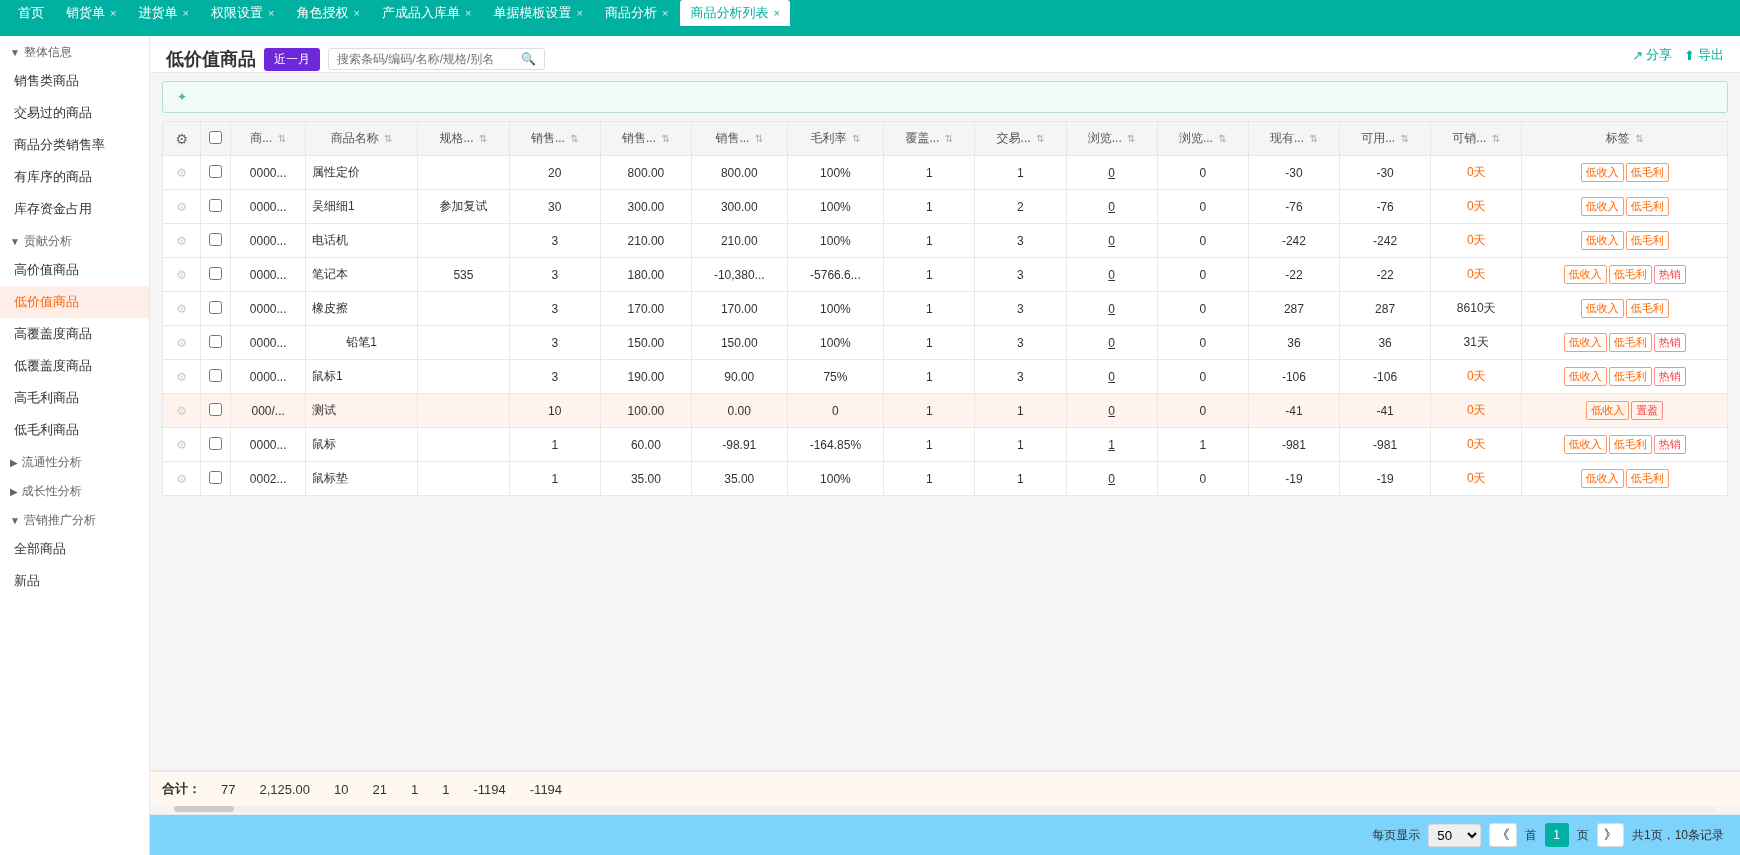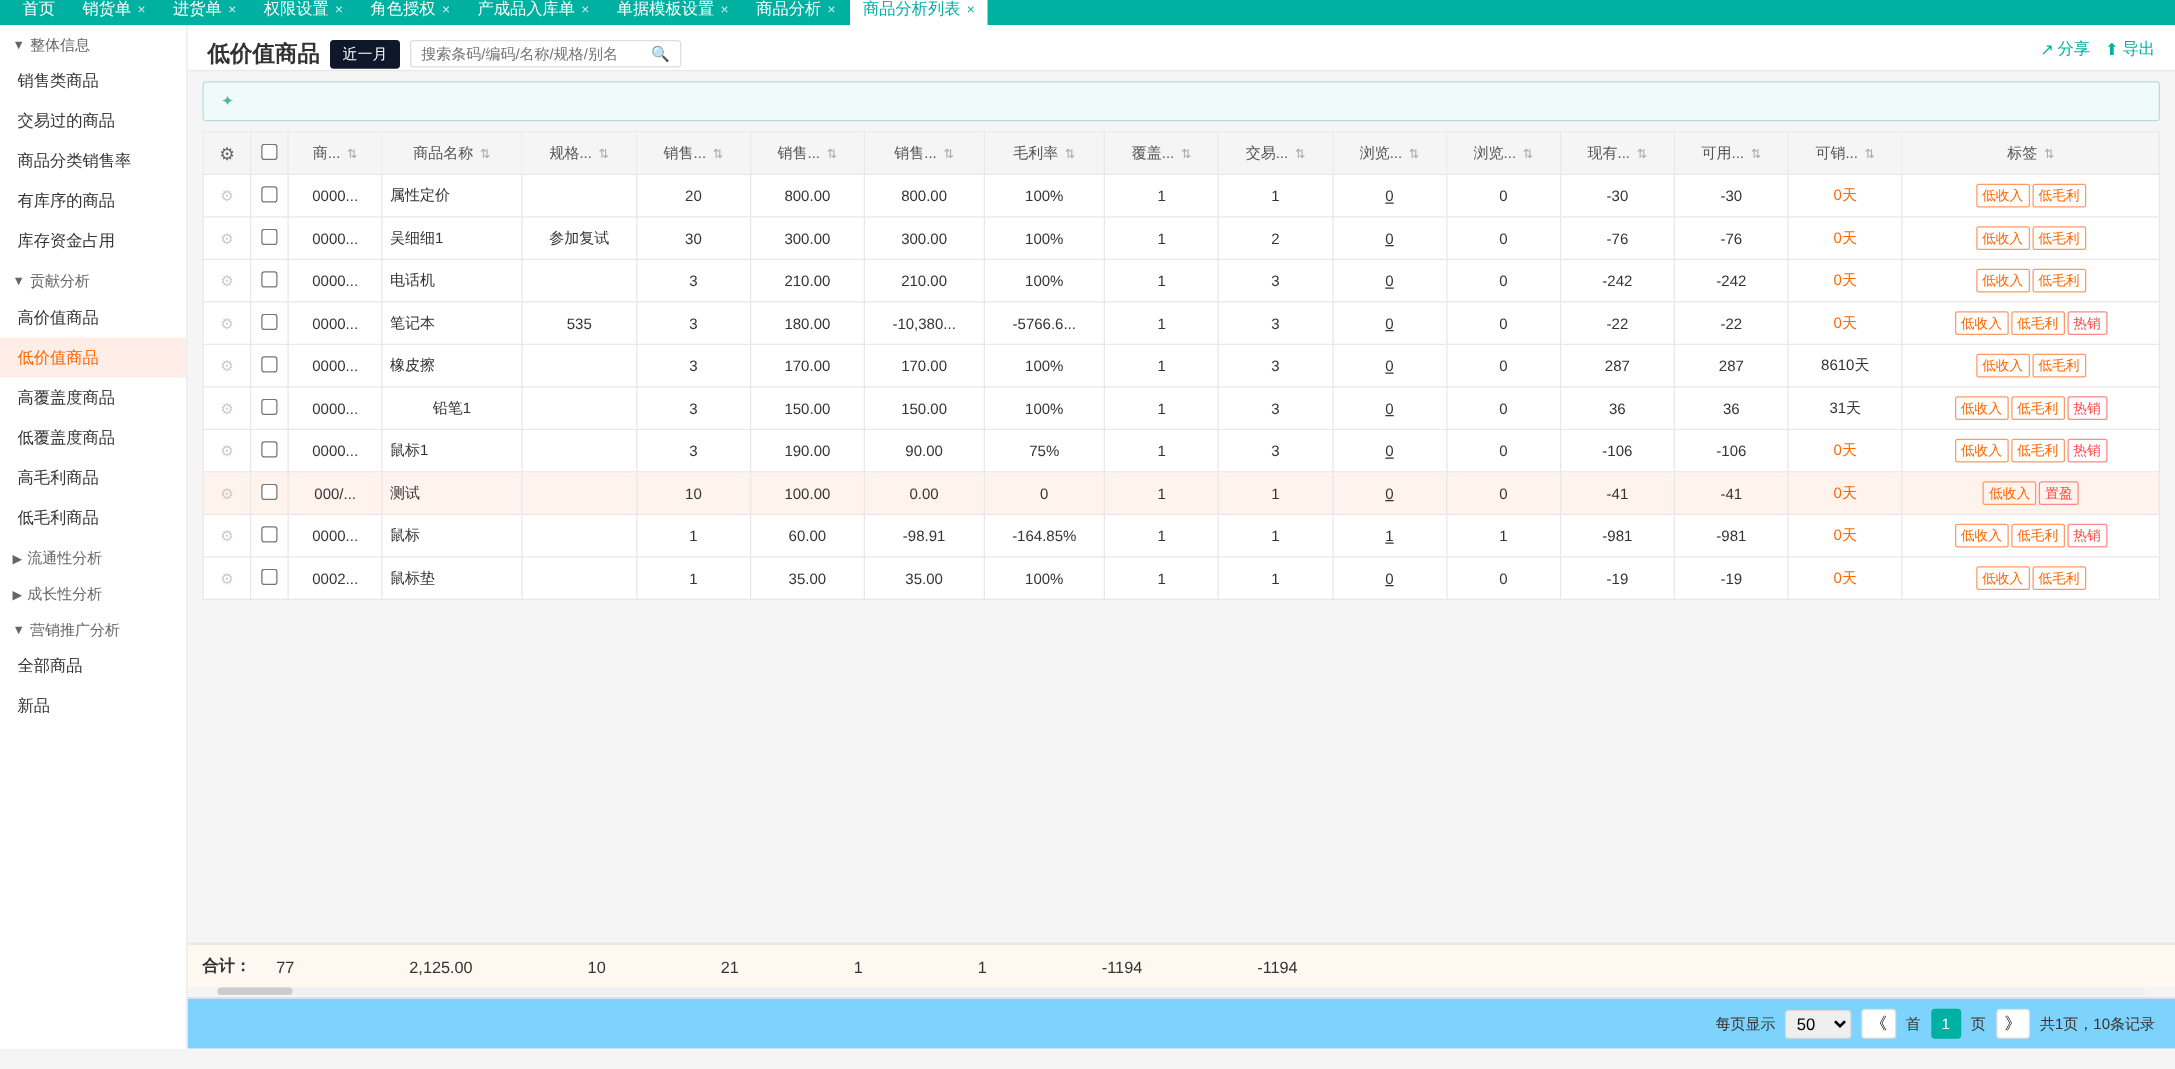--- a/index.html
+++ b/index.html
@@ -2,22 +2,22 @@
 <html><head>
   <meta charset="utf-8">
   <style>
     * { box-sizing: border-box; margin: 0; padding: 0; }
     body { font-family: "Microsoft YaHei", Arial, sans-serif; font-size: 12px; background: #f5f5f5; color: #333; }
 
     
     .top-nav {
       background: #00b0a0;
       display: flex;
-      align-items: flex-end;
-      height: 20px;
+      align-items: flex-start;
+      height: 36px;
       padding: 0 8px;
       gap: 2px;
     }
     .top-nav .nav-item {
       color: #fff;
       padding: 4px 10px;
       cursor: pointer;
       border-radius: 3px 3px 0 0;
       white-space: nowrap;
       font-size: 13px;
@@ -61,21 +61,21 @@
       background: #fff;
       padding: 10px 16px 0;
       border-bottom: 1px solid #e8e8e8;
       display: flex;
       align-items: center;
       gap: 8px;
       flex-shrink: 0;
     }
     .page-title { font-size: 18px; font-weight: bold; color: #333; }
     .time-filter-btn {
-      background: #0f172a;
+      background: #6d28d9;
       color: #fff;
       border: none;
       border-radius: 3px;
       padding: 3px 10px;
       font-size: 12px;
       cursor: pointer;
     }
     .search-box {
       display: flex; align-items: center;
       border: 1px solid #ddd;
@@ -163,21 +163,21 @@
     .table-footer {
       background: #fff8f0;
       border-top: 2px solid #e8e8e8;
       display: flex;
       align-items: center;
       padding: 8px 12px;
       font-size: 13px;
       flex-shrink: 0;
     }
     .table-footer .total-label { font-weight: bold; margin-right: 20px; }
-    .table-footer .total-values { display: flex; gap: 92px; color: #333; }
+    .table-footer .total-values { display: flex; gap: 24px; color: #333; }
 
     
     .pagination {
       background: #7dd3fc;
       border-top: 1px solid #e8e8e8;
       display: flex;
       align-items: center;
       justify-content: flex-end;
       padding: 8px 16px;
       gap: 8px;

